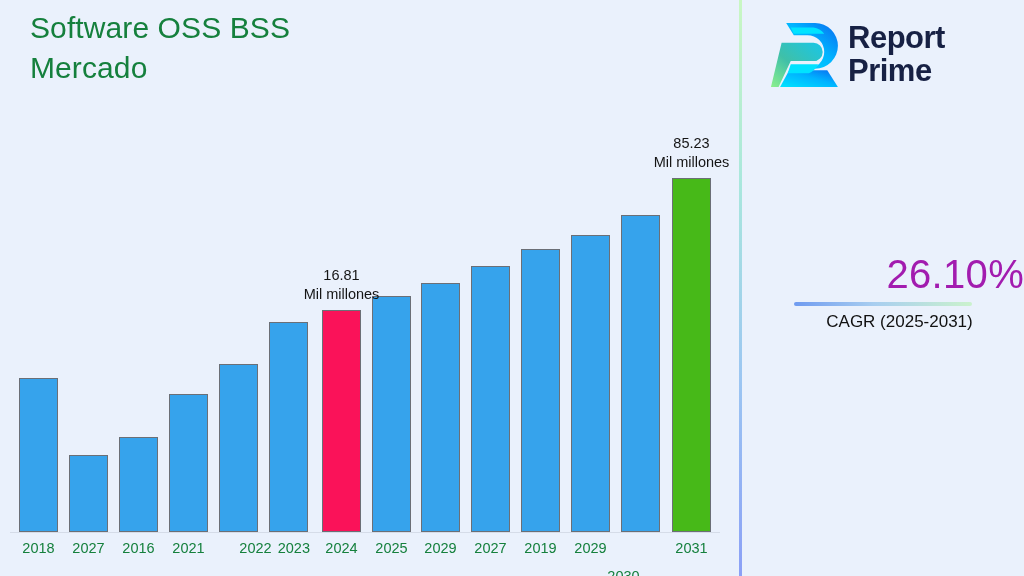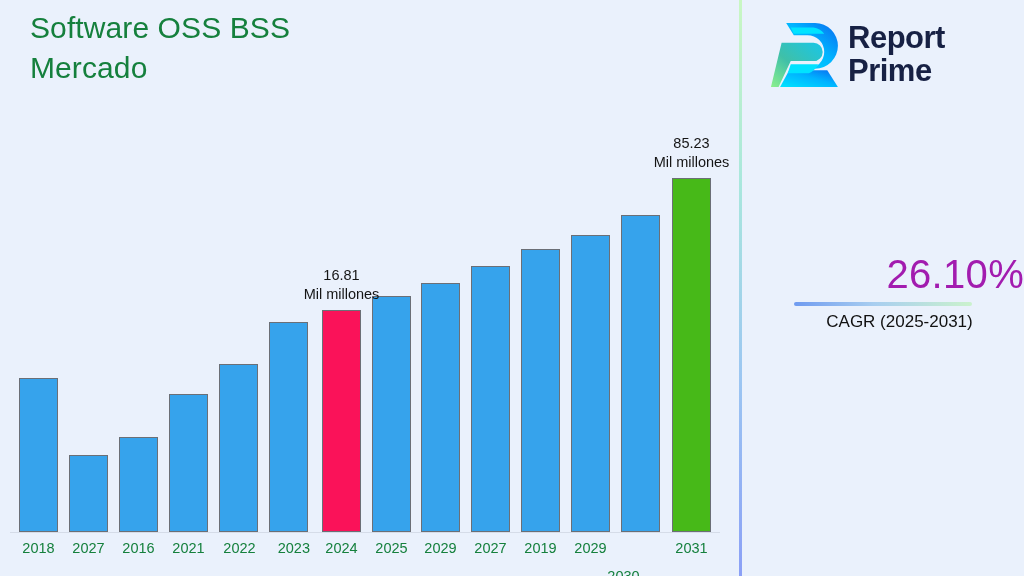--- a/index.html
+++ b/index.html
@@ -194,21 +194,21 @@
           <div class="bar-label" style="left: 271.5px; width: 140px; top: 266px;">16.81
 Mil millones</div>
           <div class="bar-label" style="left: 621.5px; width: 140px; top: 134px;">85.23
 Mil millones</div>
         </div>
       <div id="ticks-layer">
           <div class="tick-label" style="left: 11px; width: 55px;">2018</div>
           <div class="tick-label" style="left: 61px; width: 55px;">2027</div>
           <div class="tick-label" style="left: 111px; width: 55px;">2016</div>
           <div class="tick-label" style="left: 161px; width: 55px;">2021</div>
-          <div class="tick-label" style="left: 212px; width: 55px; text-align: center;">2022</div>
+          <div class="tick-label" style="left: 228px; width: 55px; text-align: center;">2022</div>
           <div class="tick-label" style="left: 255px; width: 55px; text-align: right;">2023</div>
           <div class="tick-label" style="left: 314px; width: 55px;">2024</div>
           <div class="tick-label" style="left: 364px; width: 55px;">2025</div>
           <div class="tick-label" style="left: 413px; width: 55px;">2029</div>
           <div class="tick-label" style="left: 463px; width: 55px;">2027</div>
           <div class="tick-label" style="left: 513px; width: 55px;">2019</div>
           <div class="tick-label" style="left: 563px; width: 55px;">2029</div>
           <div class="tick-label" style="left: 596px; width: 55px; margin-top: 28px;">2030</div>
           <div class="tick-label" style="left: 664px; width: 55px;">2031</div>
         </div>

